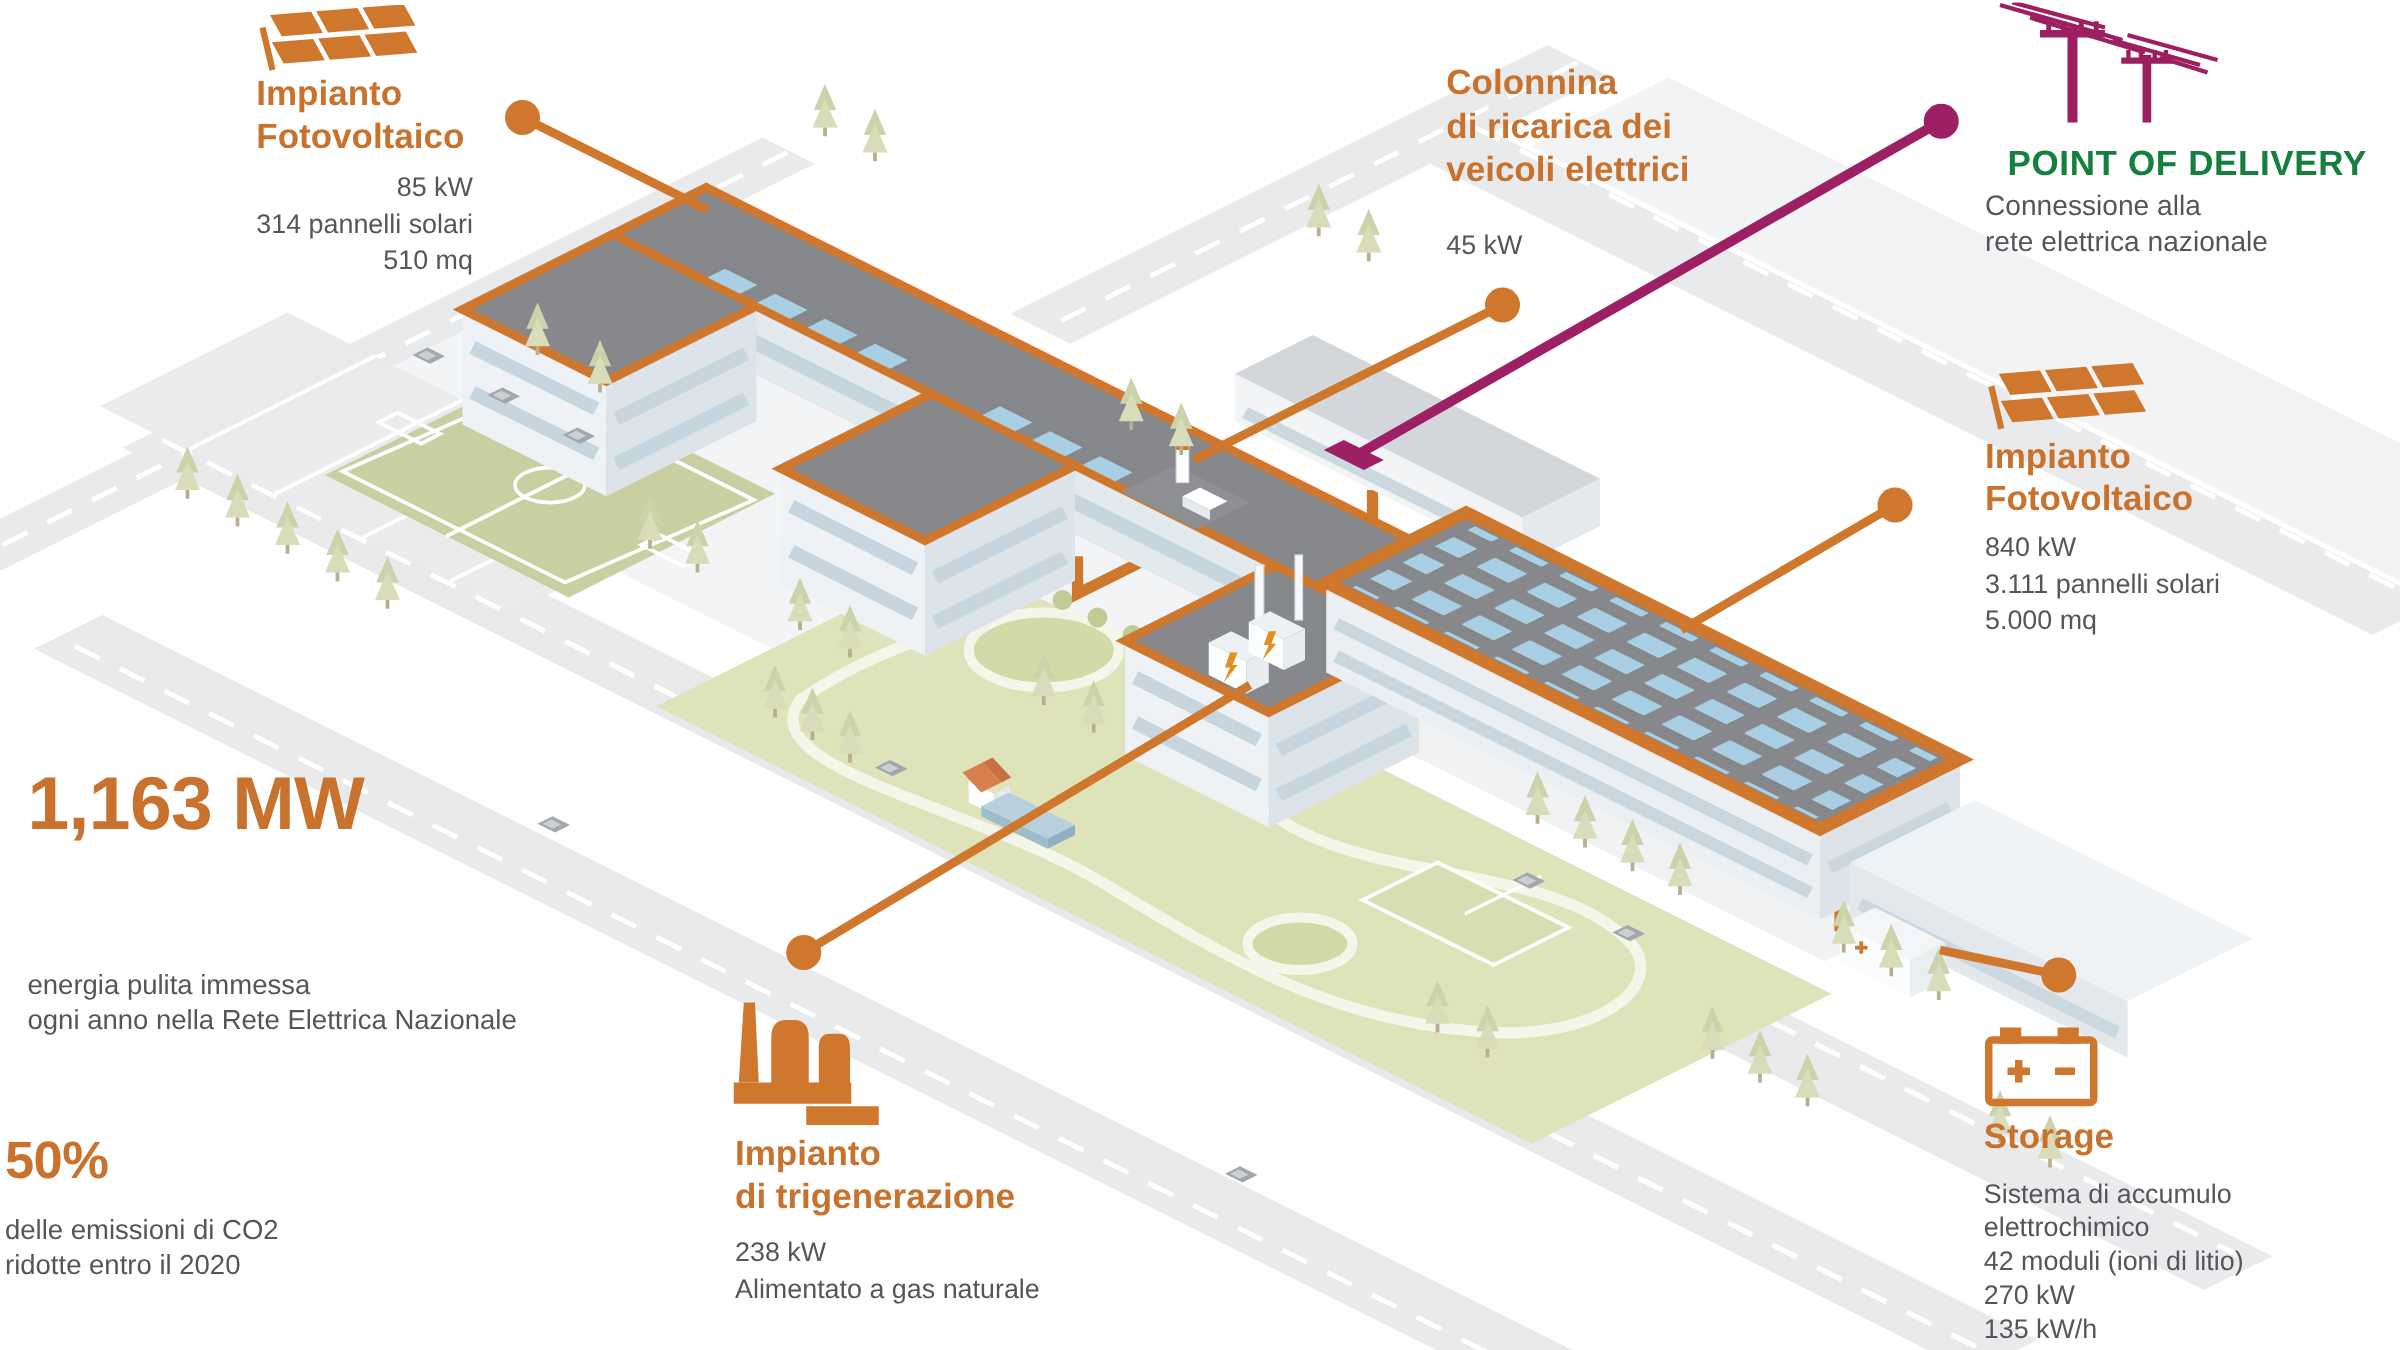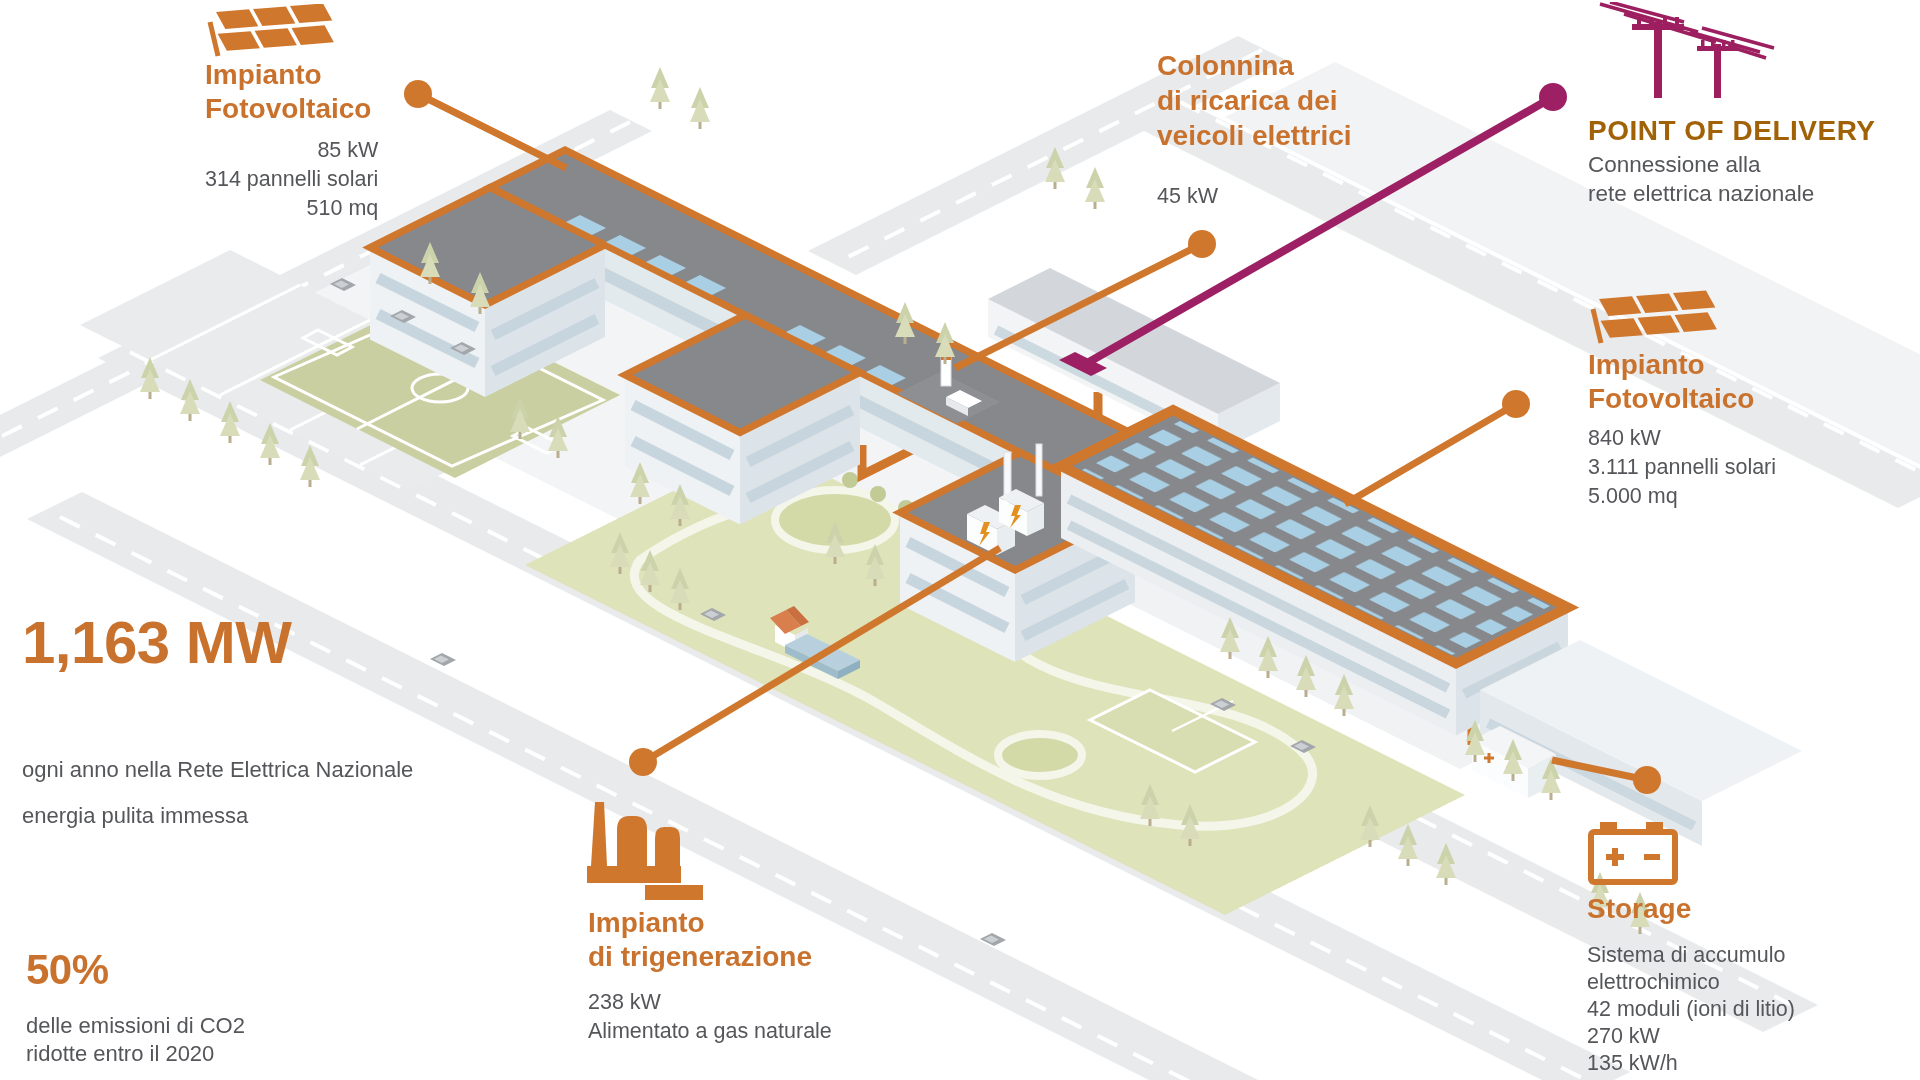--- a/index.html
+++ b/index.html
@@ -1,21 +1,21 @@
 <!DOCTYPE html>
 <html><head>
 <meta charset="utf-8">
 <style>
   html,body{margin:0;padding:0;background:#ffffff;}
   body{width:1920px;height:1080px;position:relative;overflow:hidden;
        font-family:"Liberation Sans",sans-serif;color:#55565a;}
   .scene{position:absolute;left:0;top:0;width:1920px;height:1080px;}
   .abs{position:absolute;}
   .co-title{font-size:28px;font-weight:bold;color:#c9722e;line-height:34px;white-space:nowrap;}
-  .co-title.magenta{color:#a16207;font-size:28px;letter-spacing:.5px;}
+  .co-title.magenta{color:#15803d;font-size:28px;letter-spacing:.5px;margin-left:18px;}
   .co-detail{font-size:21.5px;color:#55565a;line-height:29px;white-space:nowrap;}
   .stat-big{font-weight:bold;color:#c9722e;white-space:nowrap;letter-spacing:-0.5px;}
   .stat-cap{font-size:22px;color:#55565a;line-height:28px;white-space:nowrap;}
 </style>
 </head>
 <body>
 
 <svg class="scene" viewBox="0 0 1920 1080">
   <defs>
     <pattern id="panels" width="40" height="26" patternUnits="userSpaceOnUse" patternTransform="matrix(1,0.5,-1,0.5,0,0)">
@@ -415,20 +415,20 @@
   <div class="co-detail" style="line-height:27px">elettrochimico</div>
   <div class="co-detail" style="line-height:27px">42 moduli (ioni di litio)</div>
   <div class="co-detail" style="line-height:27px">270 kW</div>
   <div class="co-detail" style="line-height:27px">135 kW/h</div>
 </div>
 
 <div class="abs" style="left:22px;top:608px;">
   <div class="stat-big" style="font-size:60px;">1,163 MW</div>
 </div>
 <div class="abs" style="left:22px;top:756px;">
+  <div class="stat-cap" style="margin-top:18px">energia pulita immessa</div>
   <div class="stat-cap">ogni anno nella Rete Elettrica Nazionale</div>
-  <div class="stat-cap" style="margin-top:18px">energia pulita immessa</div>
-</div>
-<div class="abs" style="left:26px;top:904px;margin-top:42px;">
+</div>
+<div class="abs" style="left:4px;top:904px;">
   <div class="stat-big" style="font-size:42px;">50%</div>
   <div class="stat-cap" style="margin-top:18px">delle emissioni di CO2</div>
   <div class="stat-cap">ridotte entro il 2020</div>
 </div>
 
 </body></html>

